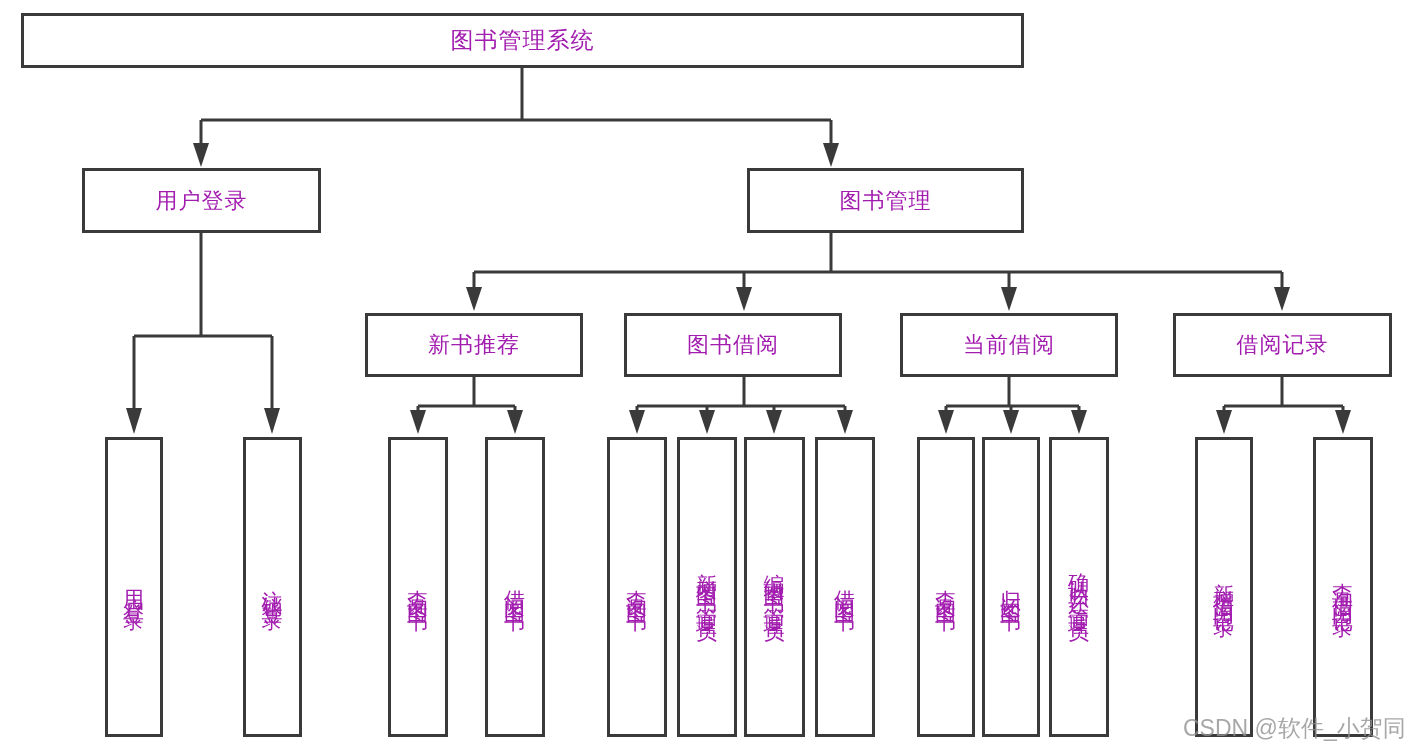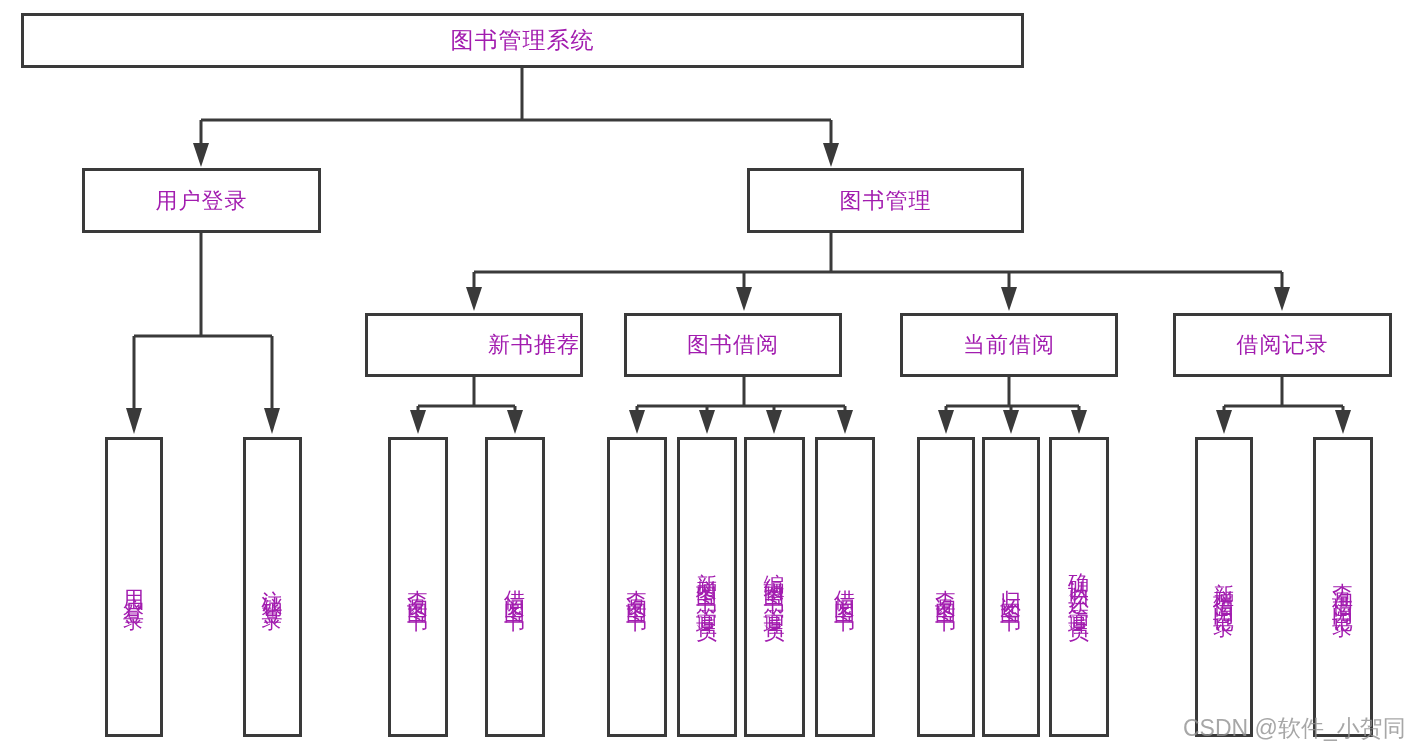--- a/index.html
+++ b/index.html
@@ -133,21 +133,21 @@
     <span class="h-label">图书管理系统</span>
   </div>
 
   <div class="node node-l2" style="left:82px; width:239px;">
     <span class="h-label">用户登录</span>
   </div>
   <div class="node node-l2" style="left:711px; width:277px;margin-left:36px;">
     <span class="h-label">图书管理</span>
   </div>
 
-  <div class="node node-l3" style="left:365px; width:218px;justify-content:flex-end;">
+  <div class="node node-l3" style="left:365px; width:218px;">
     <span class="h-label">新书推荐</span>
   </div>
   <div class="node node-l3" style="left:624px; width:218px;">
     <span class="h-label">图书借阅</span>
   </div>
   <div class="node node-l3" style="left:900px; width:218px;">
     <span class="h-label">当前借阅</span>
   </div>
   <div class="node node-l3" style="left:1173px; width:219px;align-items:center;">
     <span class="h-label">借阅记录</span>

